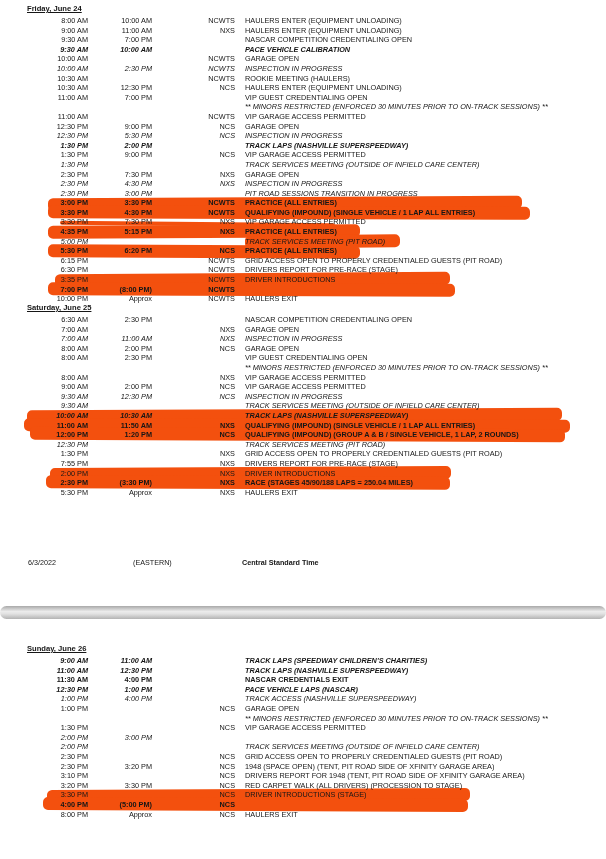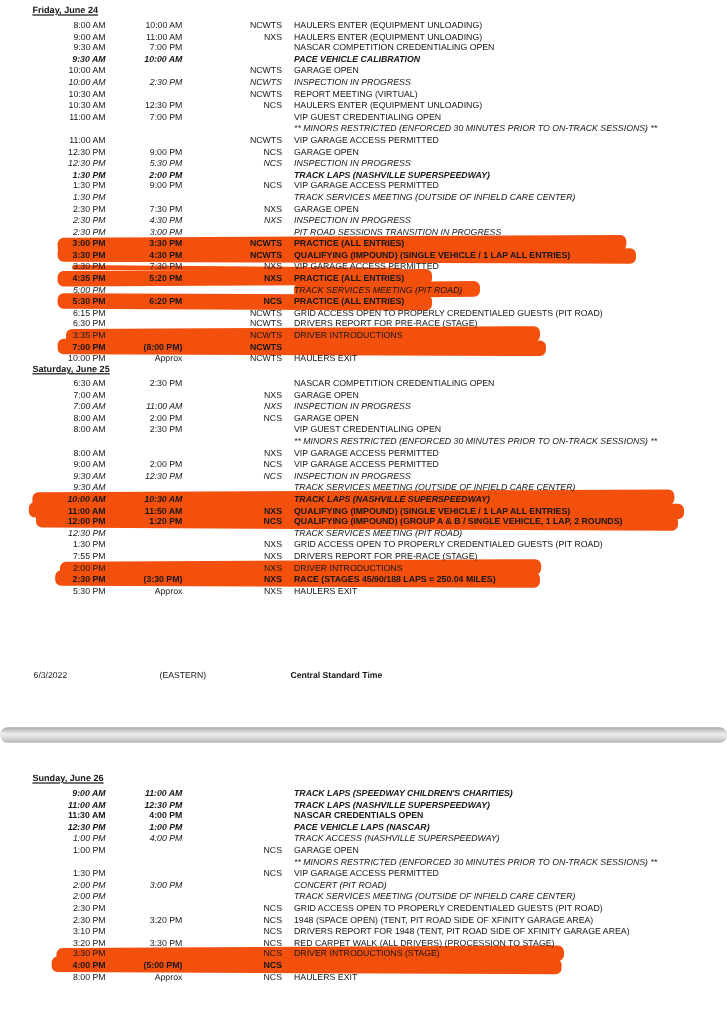--- a/index.html
+++ b/index.html
@@ -98,21 +98,21 @@
     <span class="cell c1">10:00 AM</span>
     <span class="cell c2">2:30 PM</span>
     <span class="cell c3">NCWTS</span>
     <span class="cell c4">INSPECTION IN PROGRESS</span>
   </div>
 
   <div class="row">
     <span class="cell c1">10:30 AM</span>
     <span class="cell c2"></span>
     <span class="cell c3">NCWTS</span>
-    <span class="cell c4">REPORT MEETING (VIRTUAL)</span>
+    <span class="cell c4">ROOKIE MEETING (HAULERS)</span>
   </div>
 
   <div class="row">
     <span class="cell c1">10:30 AM</span>
     <span class="cell c2">12:30 PM</span>
     <span class="cell c3">NCS</span>
     <span class="cell c4">HAULERS ENTER (EQUIPMENT UNLOADING)</span>
   </div>
 
   <div class="row">
@@ -212,21 +212,21 @@
           <div class="hl-stroke thin" style="left: 60px; width: 275px; background: rgb(243, 80, 14); transform: rotate(0.5deg);"></div>
     <span class="cell c1">3:30 PM</span>
     <span class="cell c2">7:30 PM</span>
     <span class="cell c3">NXS</span>
     <span class="cell c4">VIP GARAGE ACCESS PERMITTED</span>
   </div>
 
   <div class="row bd">
           <div class="hl-stroke" style="left: 48px; width: 312px; background: rgb(243, 80, 14); transform: rotate(-0.3deg);"></div>
     <span class="cell c1">4:35 PM</span>
-    <span class="cell c2">5:20 PM</span>
+    <span class="cell c2">5:15 PM</span>
     <span class="cell c3">NXS</span>
     <span class="cell c4">PRACTICE (ALL ENTRIES)</span>
   </div>
 
   <div class="row it">
           <div class="hl-stroke" style="left: 245px; width: 155px; background: rgb(243, 80, 14); transform: rotate(-0.6deg);"></div>
     <span class="cell c1">5:00 PM</span>
     <span class="cell c2"></span>
     <span class="cell c3"></span>
     <span class="cell c4">TRACK SERVICES MEETING (PIT ROAD)</span>
@@ -443,21 +443,21 @@
     <span class="cell c1">11:00 AM</span>
     <span class="cell c2">12:30 PM</span>
     <span class="cell c3"></span>
     <span class="cell c4">TRACK LAPS (NASHVILLE SUPERSPEEDWAY)</span>
   </div>
 
   <div class="row bd">
     <span class="cell c1">11:30 AM</span>
     <span class="cell c2">4:00 PM</span>
     <span class="cell c3"></span>
-    <span class="cell c4">NASCAR CREDENTIALS OPEN</span>
+    <span class="cell c4">NASCAR CREDENTIALS EXIT</span>
   </div>
 
   <div class="row bd it">
     <span class="cell c1">12:30 PM</span>
     <span class="cell c2">1:00 PM</span>
     <span class="cell c3"></span>
     <span class="cell c4">PACE VEHICLE LAPS (NASCAR)</span>
   </div>
 
   <div class="row it">
@@ -485,21 +485,20 @@
     <span class="cell c1">1:30 PM</span>
     <span class="cell c2"></span>
     <span class="cell c3">NCS</span>
     <span class="cell c4">VIP GARAGE ACCESS PERMITTED</span>
   </div>
 
   <div class="row it">
     <span class="cell c1">2:00 PM</span>
     <span class="cell c2">3:00 PM</span>
     <span class="cell c3"></span>
-    <span class="cell c4">CONCERT (PIT ROAD)</span>
   </div>
 
   <div class="row it">
     <span class="cell c1">2:00 PM</span>
     <span class="cell c2"></span>
     <span class="cell c3"></span>
     <span class="cell c4">TRACK SERVICES MEETING (OUTSIDE OF INFIELD CARE CENTER)</span>
   </div>
 
   <div class="row">

